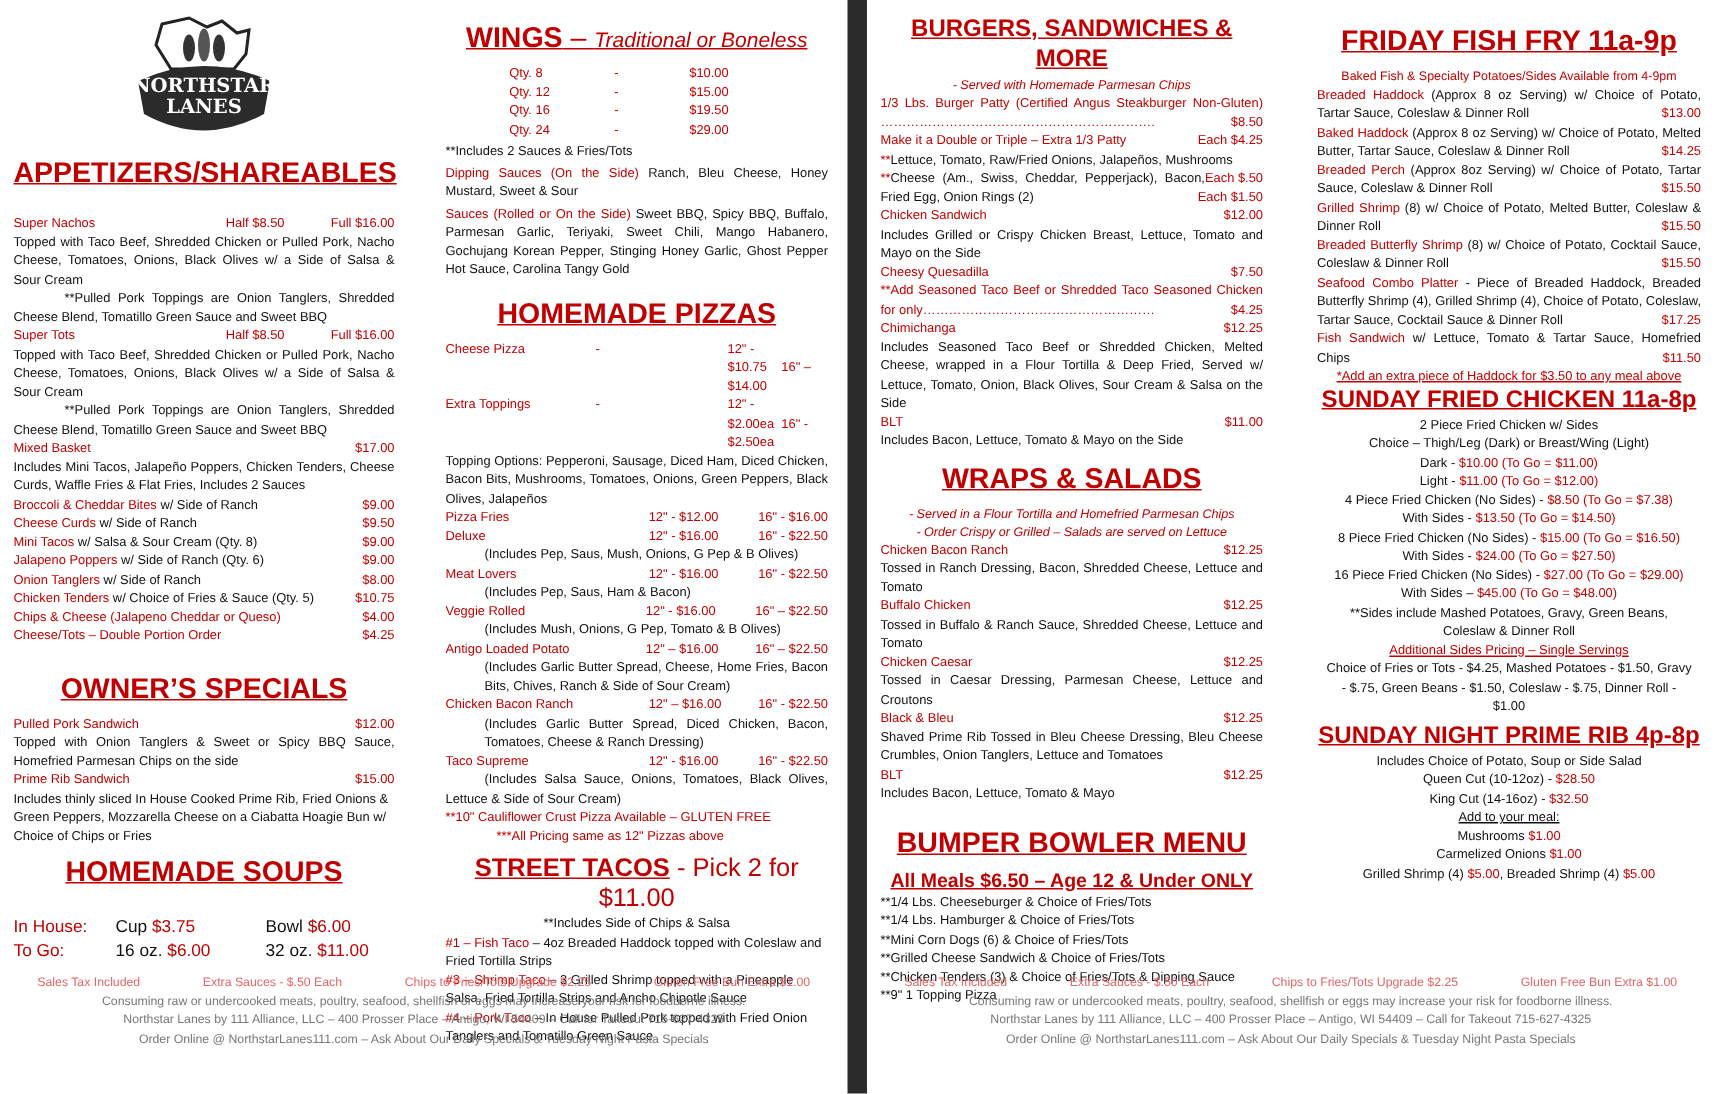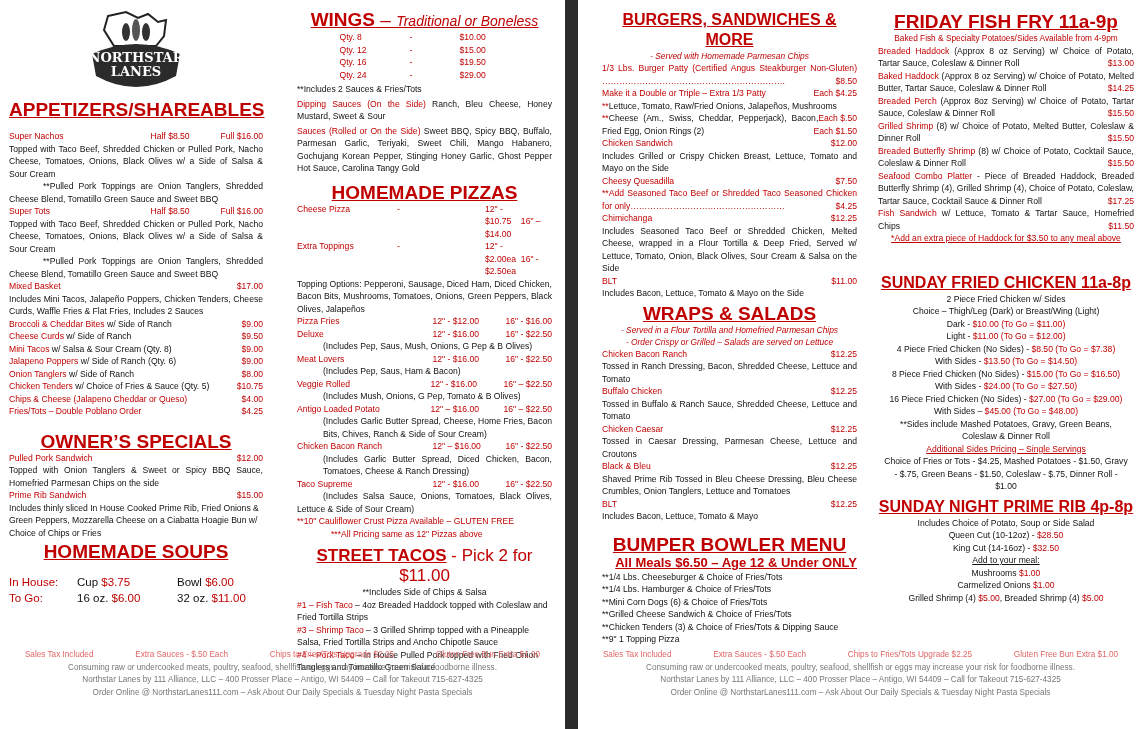--- a/index.html
+++ b/index.html
@@ -4,25 +4,25 @@
 <style>
   html,body{margin:0;padding:0;background:#fff;}
   body{width:1143px;height:729px;overflow:hidden;position:relative;font-family:"Liberation Sans",sans-serif;color:#111;}
   .page{position:absolute;top:0;height:729px;background:#fff;}
   .page-left{left:0;width:565px;}
   .page-right{left:578px;width:565px;}
   .gutter{position:absolute;left:565px;top:0;width:13px;height:729px;background:#2b2b2b;}
   .col{position:absolute;top:0;font-size:8.6px;line-height:12.5px;}
   .c1{left:9px;width:254px;}
   .c2{left:297px;width:255px;}
-  .c3{left:24px;width:255px;}
+  .c3{left:9px;width:255px;}
   .c4{left:300px;width:256px;}
   .red{color:#c00000;}
   .h{color:#c00000;font-weight:bold;text-align:center;text-decoration:underline;margin:0;}
-  .h1{font-size:19px;line-height:20px;}
+  .h1{font-size:19px;line-height:32px;}
   .h2{font-size:16px;line-height:20px;}
   .sub{color:#c00000;font-style:italic;text-align:center;font-size:8.4px;line-height:12px;}
   .row{display:flex;justify-content:space-between;}
   .row .name{color:#c00000;}
   .row .price{color:#c00000;white-space:nowrap;}
   .desc{text-align:justify;}
   .indent{padding-left:26px;}
   .center{text-align:center;}
   .logo{position:relative;width:100px;height:88px;margin:6px auto 0 auto;}
   .footer{position:absolute;left:0;width:100%;font-size:8.2px;line-height:12.5px;text-align:center;}
@@ -98,21 +98,21 @@
         </div>
       <div class="row">
           <span><span class="red">Chicken Tenders</span><span> w/ Choice of Fries &amp; Sauce (Qty. 5)</span></span>
           <span class="price">$10.75</span>
         </div>
       <div class="row">
           <span><span class="red">Chips &amp; Cheese (Jalapeno Cheddar or Queso)</span><span></span></span>
           <span class="price">$4.00</span>
         </div>
       <div class="row">
-          <span><span class="red">Fries/Tots – Double Poblano Order</span><span></span></span>
+          <span><span class="red">Cheese/Tots – Double Portion Order</span><span></span></span>
           <span class="price">$4.25</span>
         </div>
     </div>
 
     <h2 class="h h1" style="margin-top:14px;">OWNER’S SPECIALS</h2>
     <div class="row">
         <span class="name">Pulled Pork Sandwich</span>
         <span class="price">$12.00</span>
       </div>
     <div class="desc">Topped with Onion Tanglers &amp; Sweet or Spicy BBQ Sauce, Homefried Parmesan Chips on the side</div>
@@ -304,42 +304,42 @@
         <span class="price">$12.25</span>
       </div>
     <div class="desc">Shaved Prime Rib Tossed in Bleu Cheese Dressing, Bleu Cheese Crumbles, Onion Tanglers, Lettuce and Tomatoes</div>
     <div class="row">
         <span class="name">BLT</span>
         <span class="price">$12.25</span>
       </div>
     <div>Includes Bacon, Lettuce, Tomato &amp; Mayo</div>
 
     <h2 class="h h1" style="margin-top:12px;text-align:center;">BUMPER BOWLER MENU</h2>
-    <h3 class="h" style="font-size:13px;line-height:16px;text-align:right;">All Meals $6.50 – Age 12 &amp; Under ONLY</h3>
+    <h3 class="h" style="font-size:13px;line-height:16px;">All Meals $6.50 – Age 12 &amp; Under ONLY</h3>
     <div>**1/4 Lbs. Cheeseburger &amp; Choice of Fries/Tots</div>
     <div>**1/4 Lbs. Hamburger &amp; Choice of Fries/Tots</div>
     <div>**Mini Corn Dogs (6) &amp; Choice of Fries/Tots</div>
     <div>**Grilled Cheese Sandwich &amp; Choice of Fries/Tots</div>
     <div>**Chicken Tenders (3) &amp; Choice of Fries/Tots &amp; Dipping Sauce</div>
     <div>**9" 1 Topping Pizza</div>
   </div>
 
   <div class="col c4">
     <h2 class="h h1" style="margin-top:12px;">FRIDAY FISH FRY 11a-9p</h2>
     <div class="red center" style="font-size:8.3px">Baked Fish &amp; Specialty Potatoes/Sides Available from 4-9pm</div>
     <div class="desc"><span class="red">Breaded Haddock</span><span> (Approx 8 oz Serving) w/ Choice of Potato, Tartar Sauce, Coleslaw &amp; Dinner Roll</span><span class="red" style="float:right">$13.00</span></div>
     <div class="desc"><span class="red">Baked Haddock</span><span> (Approx 8 oz Serving) w/ Choice of Potato, Melted Butter, Tartar Sauce, Coleslaw &amp; Dinner Roll</span><span class="red" style="float:right">$14.25</span></div>
     <div class="desc"><span class="red">Breaded Perch</span><span> (Approx 8oz Serving) w/ Choice of Potato, Tartar Sauce, Coleslaw &amp; Dinner Roll</span><span class="red" style="float:right">$15.50</span></div>
     <div class="desc"><span class="red">Grilled Shrimp</span><span> (8) w/ Choice of Potato, Melted Butter, Coleslaw &amp; Dinner Roll</span><span class="red" style="float:right">$15.50</span></div>
     <div class="desc"><span class="red">Breaded Butterfly Shrimp</span><span> (8) w/ Choice of Potato, Cocktail Sauce, Coleslaw &amp; Dinner Roll</span><span class="red" style="float:right">$15.50</span></div>
     <div class="desc"><span class="red">Seafood Combo Platter</span><span> - Piece of Breaded Haddock, Breaded Butterfly Shrimp (4), Grilled Shrimp (4), Choice of Potato, Coleslaw, Tartar Sauce, Cocktail Sauce &amp; Dinner Roll</span><span class="red" style="float:right">$17.25</span></div>
     <div class="desc"><span class="red">Fish Sandwich</span><span> w/ Lettuce, Tomato &amp; Tartar Sauce, Homefried Chips</span><span class="red" style="float:right">$11.50</span></div>
     <div class="red center" style="text-decoration:underline;clear:both">*Add an extra piece of Haddock for $3.50 to any meal above</div>
 
-    <h2 class="h h2" style="margin-top:28px;text-decoration:underline;">SUNDAY FRIED CHICKEN 11a-8p</h2>
+    <h2 class="h h2" style="margin-top:0;text-decoration:underline;">SUNDAY FRIED CHICKEN 11a-8p</h2>
     <div class="center">2 Piece Fried Chicken w/ Sides</div>
     <div class="center">Choice – Thigh/Leg (Dark) or Breast/Wing (Light)</div>
     <div class="center"><span>Dark - </span><span class="red">$10.00 (To Go = $11.00)</span></div>
     <div class="center"><span>Light - </span><span class="red">$11.00 (To Go = $12.00)</span></div>
     <div class="center"><span>4 Piece Fried Chicken (No Sides) - </span><span class="red">$8.50 (To Go = $7.38)</span></div>
     <div class="center"><span>With Sides - </span><span class="red">$13.50 (To Go = $14.50)</span></div>
     <div class="center"><span>8 Piece Fried Chicken (No Sides) - </span><span class="red">$15.00 (To Go = $16.50)</span></div>
     <div class="center"><span>With Sides - </span><span class="red">$24.00 (To Go = $27.50)</span></div>
     <div class="center"><span>16 Piece Fried Chicken (No Sides) - </span><span class="red">$27.00 (To Go = $29.00)</span></div>
     <div class="center"><span>With Sides – </span><span class="red">$45.00 (To Go = $48.00)</span></div>

